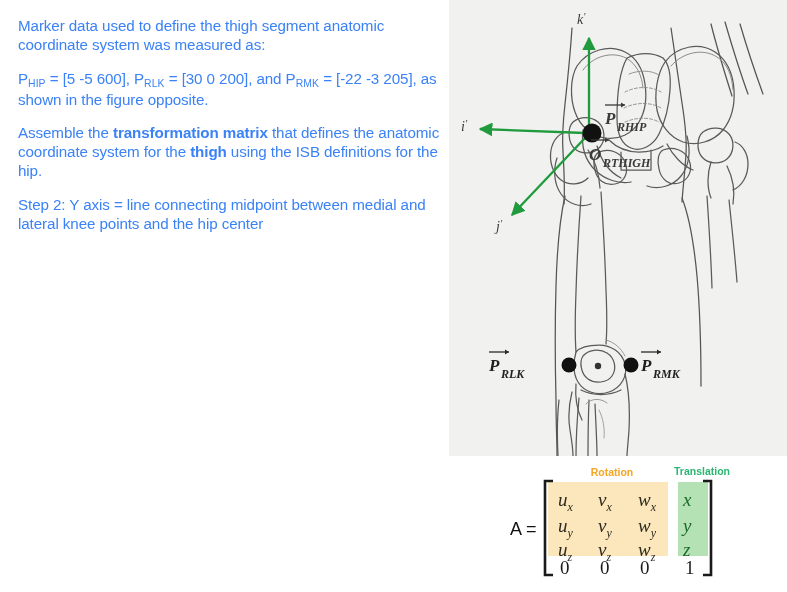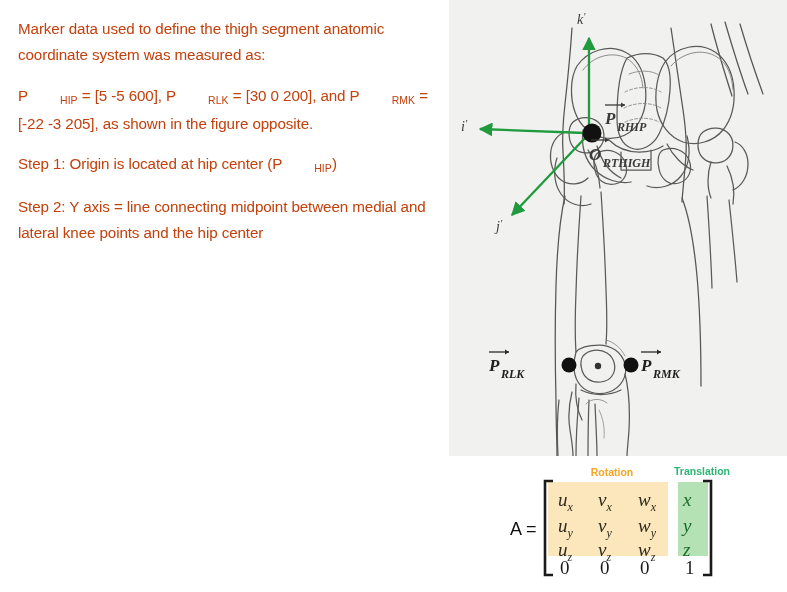--- a/index.html
+++ b/index.html
@@ -18,33 +18,32 @@
 
   
   #text-column {
     position: absolute;
     left: 18px;
     top: 16px;
     width: 424px;
   }
   .para {
     font-size: 15.2px;
-    line-height: 26px;
-    color: #c2410c;
+    line-height: 19px;
+    color: #3b82f6;
     margin: 0 0 14.5px 0;
     letter-spacing: -0.1px;
   }
   .para b { font-weight: bold; }
   .sub {
     font-size: 10.4px;
     vertical-align: baseline;
     position: relative;
     top: 3px;
     letter-spacing: 0.1px;
-    margin-left: 32px;
   }
 
   
   #figure-panel {
     position: absolute;
     left: 449px;
     top: 0px;
     width: 338px;
     height: 456px;
     background: #f1f1ef;
@@ -61,21 +60,21 @@
     height: 126px;
   }
   #matrix-svg { display: block; }
 </style>
 </head>
 <body>
 
 <div id="text-column">
   <p class="para"><span>Marker data used to define the thigh segment anatomic coordinate system was measured as:</span></p>
   <p class="para"><span>P</span><span class="sub">HIP</span><span> = [5 -5 600],          P</span><span class="sub">RLK</span><span> = [30 0 200], and P</span><span class="sub">RMK</span><span> = [-22 -3 205], as shown in the figure opposite.</span></p>
-  <p class="para"><span>Step 1: Origin is located at hip center (P</span><span class="sub">HIP</span><span>)</span></p>
+  <p class="para"><span>Assemble the </span><b>transformation matrix</b><span> that defines the anatomic coordinate system for the </span><b>thigh</b><span> using the ISB definitions for the hip.</span></p>
   <p class="para"><span>Step 2: Y axis = line connecting midpoint between medial and lateral knee points and the hip center</span></p>
 </div>
 
 <div id="figure-panel">
   <svg id="figure-svg" width="338" height="456" viewBox="0 0 338 456">
     <rect x="0" y="0" width="338" height="456" fill="#f1f1ef"></rect>
 
     <g fill="none" stroke="#5a5a5a" stroke-width="1.25" stroke-linecap="round" stroke-linejoin="round">
 
       <path d="M123,28 C121,58 118,86 116,104 C114,122 113,138 114,152

